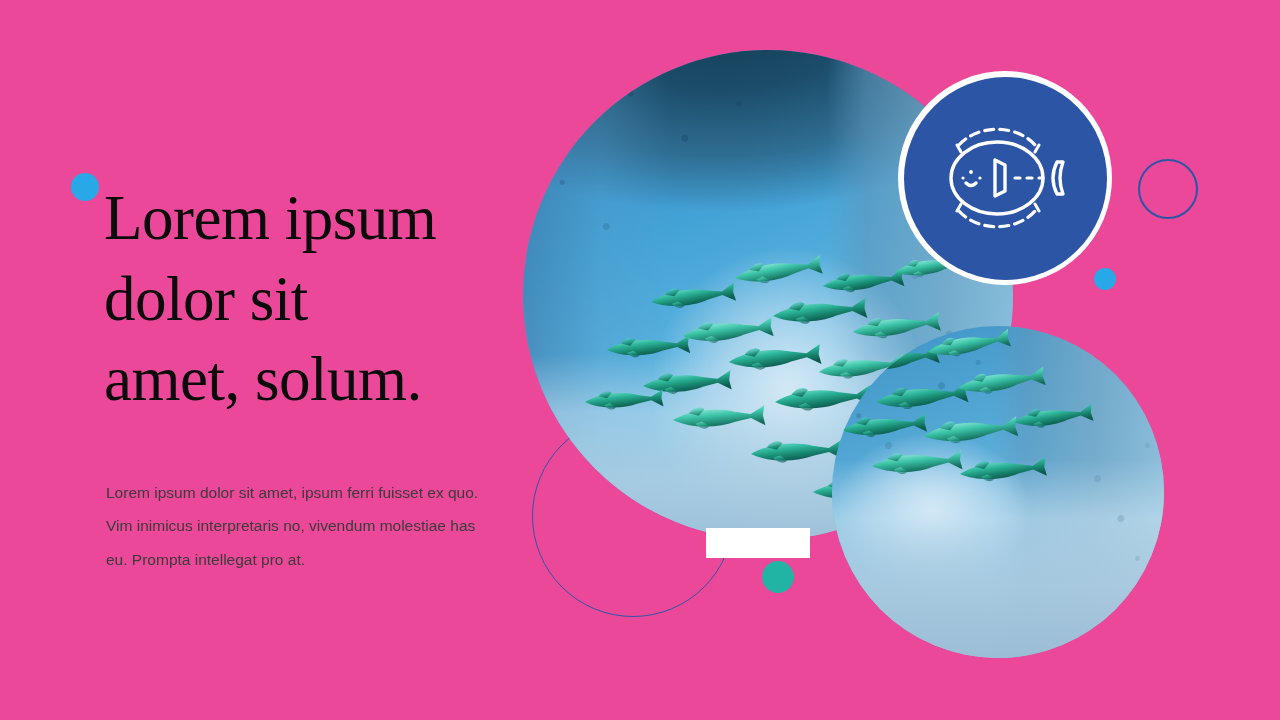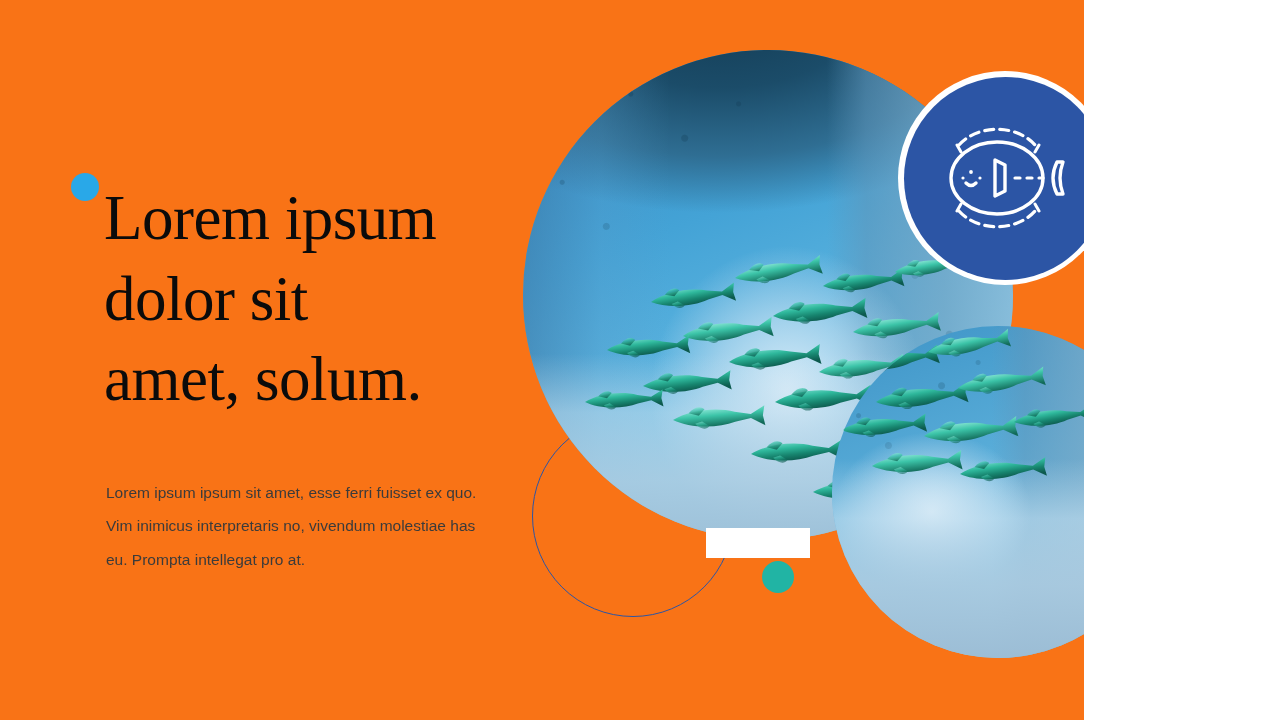--- a/index.html
+++ b/index.html
@@ -3,23 +3,23 @@
 <meta charset="utf-8">
 <title>Slide</title>
 <style>
   html, body {
     margin: 0;
     padding: 0;
     background: #ffffff;
   }
   #slide {
     position: relative;
-    width: 1084px;
+    width: 1280px;
     height: 720px;
-    background: #f97316;
+    background: #ec4899;
     overflow: hidden;
     font-family: "Liberation Sans", sans-serif;
   }
 
   
   #text-block {
     position: absolute;
     left: 104px;
     top: 178px;
     width: 400px;
@@ -194,21 +194,21 @@
 <div id="slide">
 
   <span class="dot" id="dot-title"></span>
 
   <div id="text-block">
     <h1 id="title">Lorem ipsum
 dolor sit
 amet, solum.</h1>
   </div>
 
-  <p id="body-text">Lorem ipsum ipsum sit amet, esse ferri fuisset ex quo. Vim inimicus interpretaris no, vivendum molestiae has eu. Prompta intellegat pro at.</p>
+  <p id="body-text">Lorem ipsum dolor sit amet, ipsum ferri fuisset ex quo. Vim inimicus interpretaris no, vivendum molestiae has eu. Prompta intellegat pro at.</p>
 
   <span class="ring" id="ring-large"></span>
 
   <div class="photo-circle" id="photo-main">
     <div class="photo-inner">
       <div class="scene"></div>
       <div class="speckle"></div>
       <div class="fish-layer">
         <svg viewBox="0 0 490 490" preserveAspectRatio="none" aria-hidden="true">
           <defs>

